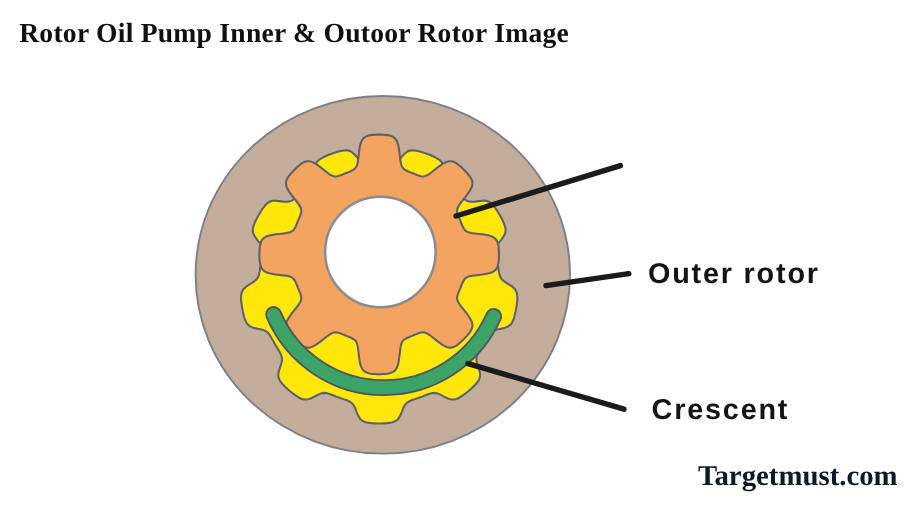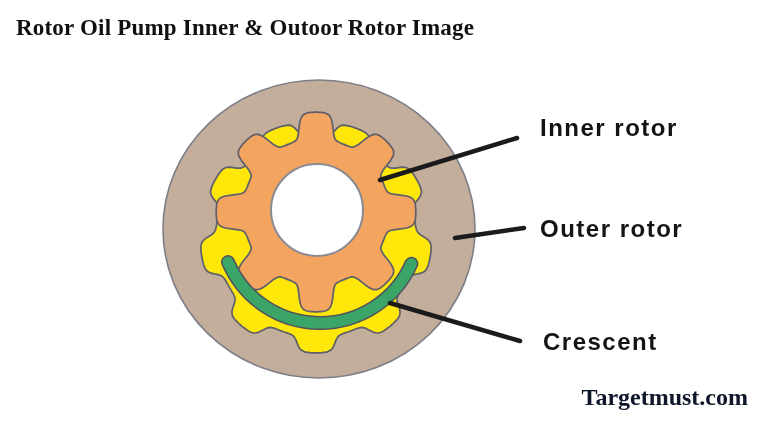--- a/index.html
+++ b/index.html
@@ -67,20 +67,19 @@
     <circle cx="317" cy="210" r="46" stroke-width="2" fill="#FFFFFF" stroke="#8A8A93"></circle>
 
     <path d="M228 262.1 A100 100 0 0 0 411.4 263.7" fill="none" stroke-width="14" stroke-linecap="round" stroke="#52525E"></path>
     <path d="M228 262.1 A100 100 0 0 0 411.4 263.7" fill="none" stroke-width="11" stroke-linecap="round" stroke="#3BA467"></path>
 
     <line x1="380" y1="180" x2="517" y2="138" stroke-width="4.5" stroke-linecap="round" stroke="#1B1B1B"></line>
     <line x1="455" y1="238" x2="524" y2="228" stroke-width="4.5" stroke-linecap="round" stroke="#1B1B1B"></line>
     <line x1="390" y1="303" x2="520" y2="341" stroke-width="4.5" stroke-linecap="round" stroke="#1B1B1B"></line>
   </svg>
 
-  <div class="callout-label lbl-inner">Inner rotor</div>
 
   <div class="callout-label lbl-outer">Outer rotor</div>
 
   <div class="callout-label lbl-crescent">Crescent</div>
 
   <div class="watermark">Targetmust.com</div>
 </div>
 
 </body></html>

